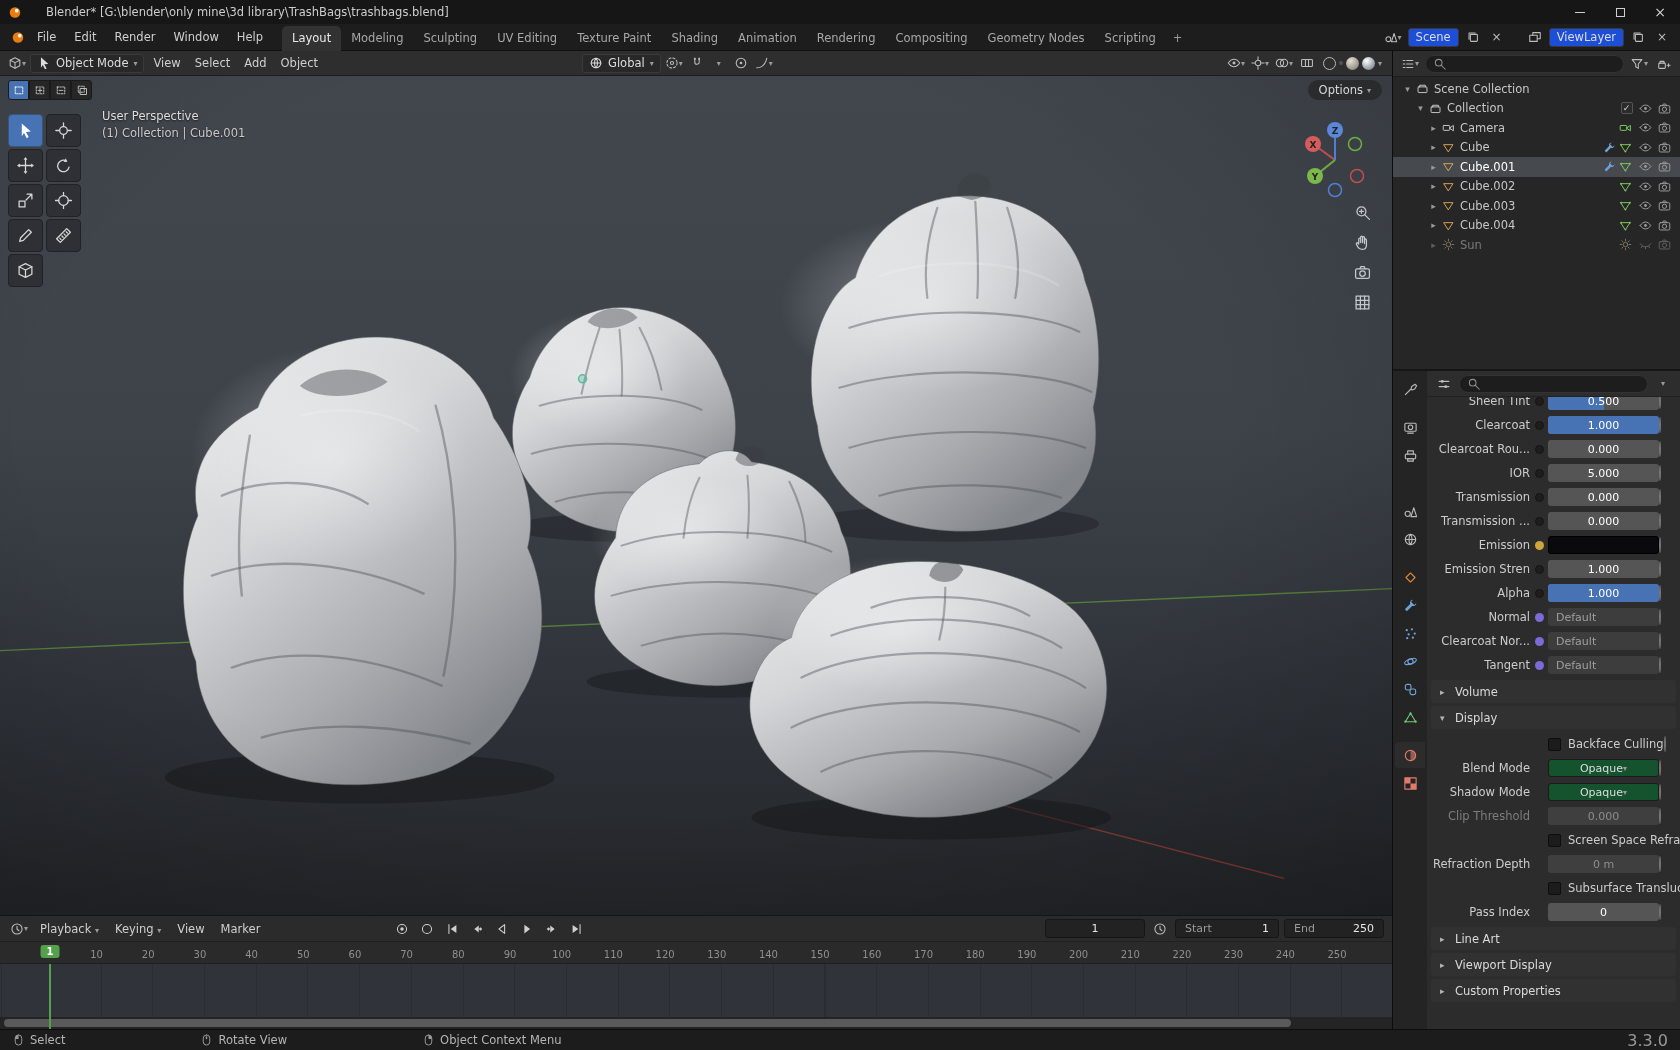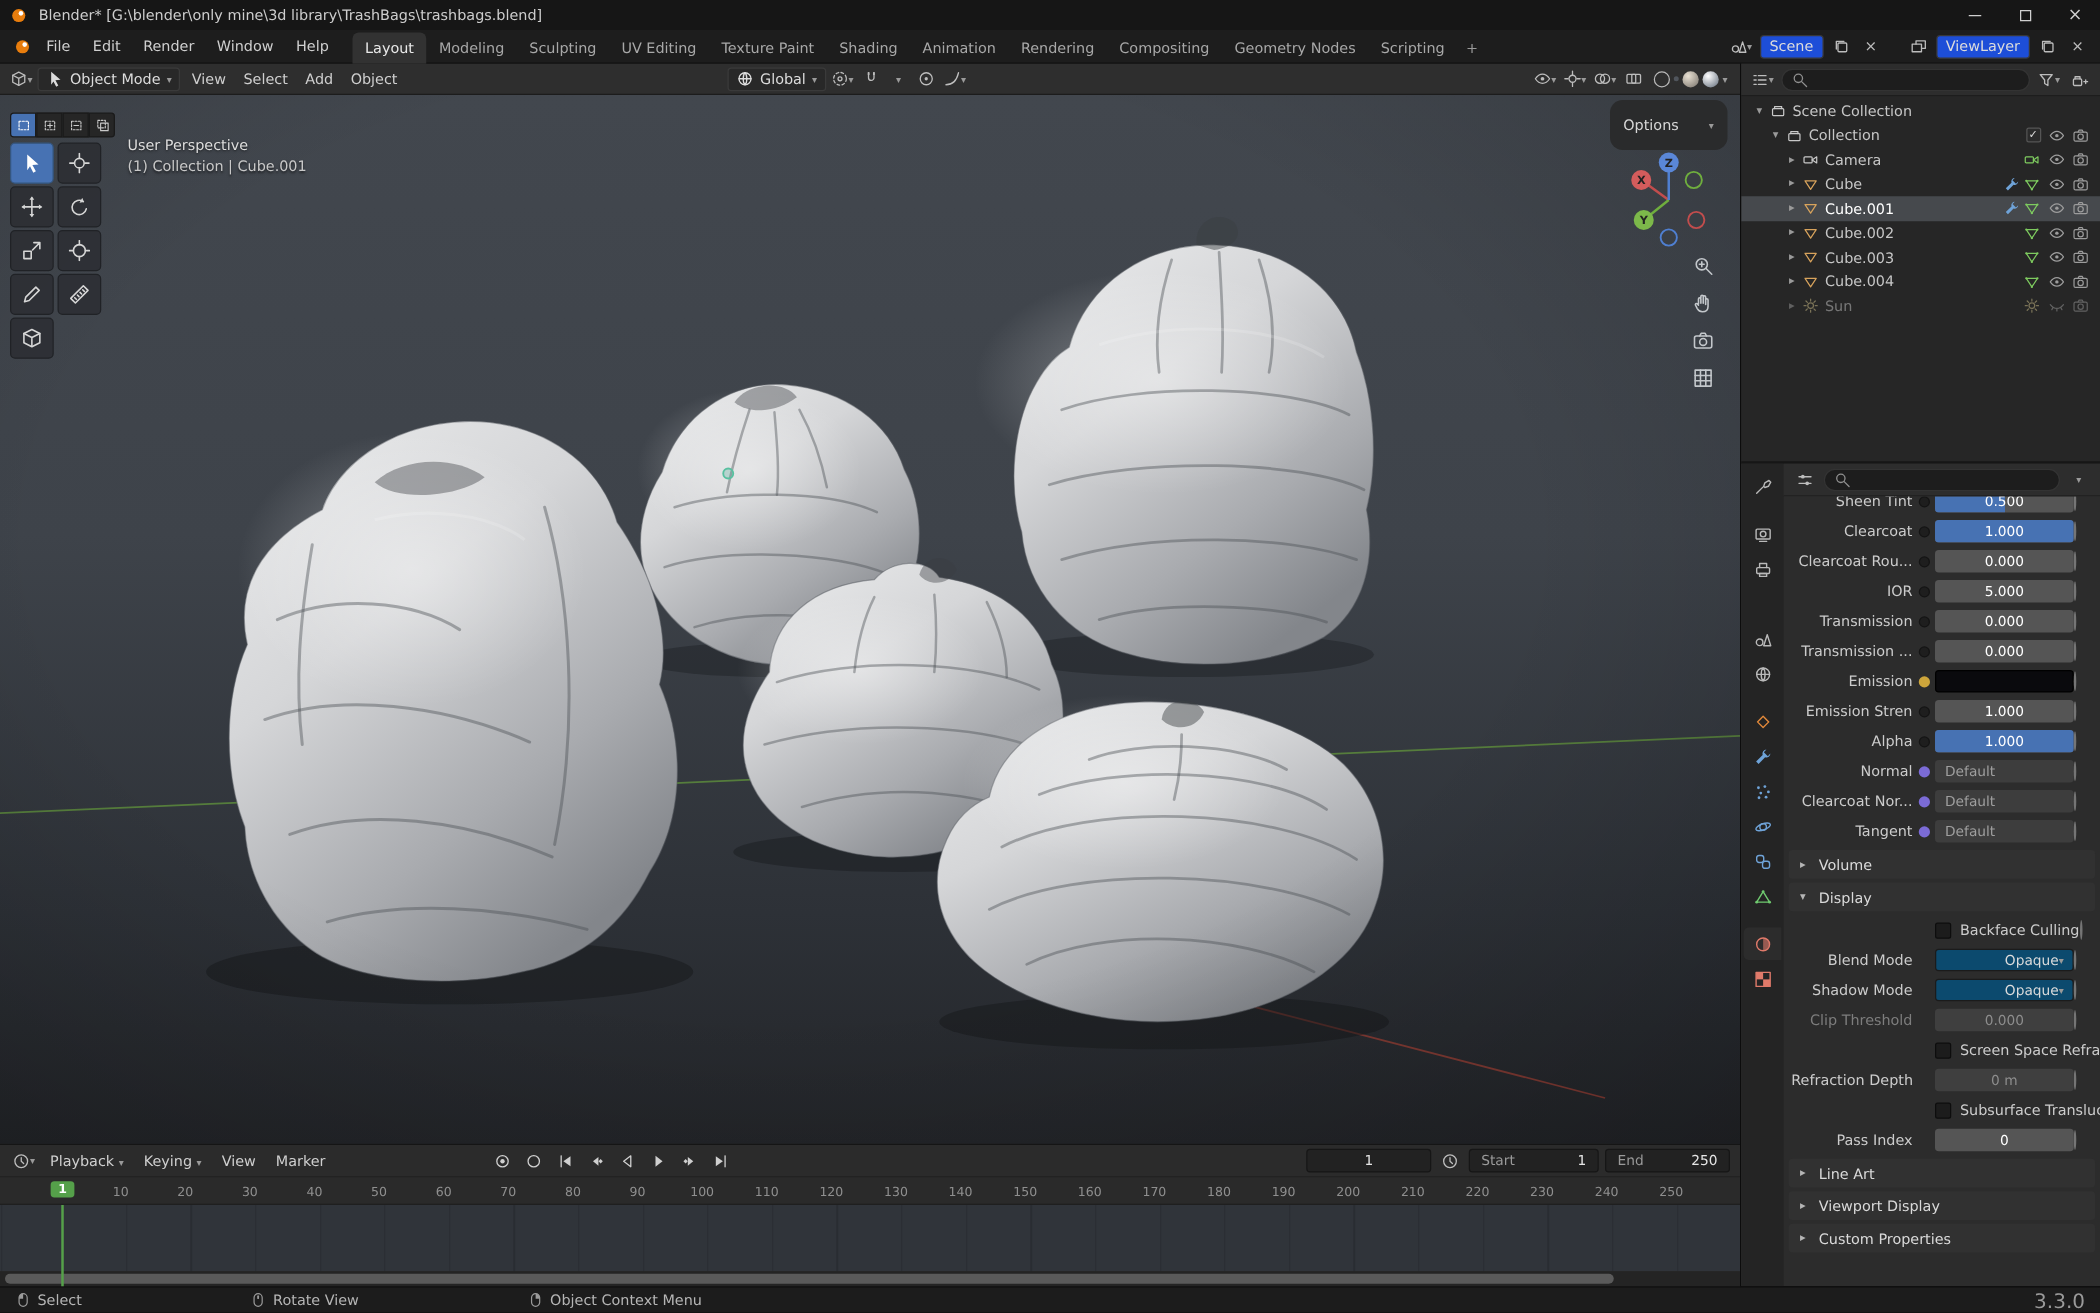--- a/index.html
+++ b/index.html
@@ -2,21 +2,21 @@
 <html><head>
 <meta charset="utf-8">
 <style>
   *{box-sizing:border-box;margin:0;padding:0;user-select:none;}
   html,body{width:1680px;height:1050px;overflow:hidden;background:#111;
     font-family:"DejaVu Sans","Liberation Sans",sans-serif;font-size:12px;color:#d6d6d6;}
   .app{width:1680px;height:1050px;display:flex;flex-direction:column;}
 
   
   .titlebar{height:24px;background:#161616;display:flex;align-items:center;padding:0 0 0 8px;flex:0 0 auto;}
-  .titlebar .title{font-size:11.5px;color:#cdcdcd;margin-left:9px;flex:1;white-space:nowrap;}
+  .titlebar .title{font-size:11.5px;color:#cdcdcd;margin-left:24px;flex:1;white-space:nowrap;}
   .wbtn{width:40px;height:24px;display:flex;align-items:center;justify-content:center;color:#cfcfcf;}
   .wbtn .min{width:10px;border-bottom:1.5px solid #cfcfcf;height:1px;}
   .wbtn .max{width:9px;height:9px;border:1.2px solid #cfcfcf;}
   .wbtn.close{font-size:14px;}
 
   
   .topbar{height:27px;background:#1d1d1d;border-bottom:1px solid #101010;display:flex;align-items:center;padding:0 8px;flex:0 0 auto;}
   .menu-item{padding:4px 9px;font-size:11.5px;color:#cfcfcf;border-radius:3px;cursor:default;}
   .tabs{display:flex;margin-left:10px;align-items:flex-end;height:27px;}
   .tab{padding:5px 10px 6px;font-size:11.5px;color:#a8a8a8;border-radius:5px 5px 0 0;white-space:nowrap;}
@@ -47,21 +47,21 @@
   .shading-wrap .active-pill{background:#50555c;border-radius:3px;padding:2px;margin:-2px 0;}
   .vp-canvas{flex:1;position:relative;overflow:hidden;background:linear-gradient(180deg,#42474e 0%,#3e434a 42%,#2d3137 78%,#232529 100%);}
   .vp-canvas::after{content:"";position:absolute;inset:0;background:radial-gradient(ellipse at 45% 42%,transparent 55%,rgba(0,0,0,.22) 100%);pointer-events:none;z-index:3;}
   .scene-svg{position:absolute;inset:0;z-index:1;}
 
   .tool-options{position:absolute;top:4px;left:8px;right:10px;display:flex;align-items:center;z-index:4;}
   .sm-btn{width:21px;height:20px;background:#262626;border:1px solid #1a1a1a;display:flex;align-items:center;justify-content:center;color:#c9c9c9;}
   .sm-btn:first-child{border-radius:3px 0 0 3px;}
   .sm-btn:nth-child(4){border-radius:0 3px 3px 0;}
   .sm-btn.active{background:#4772b3;color:#fff;}
-  .options-pill{margin-left:auto;background:rgba(40,40,40,.85);border-radius:10px;padding:13px 11px;font-size:11.5px;color:#d8d8d8;display:flex;gap:24px;align-items:center;text-align:center;}
+  .options-pill{margin-left:auto;background:rgba(40,40,40,.85);border-radius:10px;padding:3px 11px;font-size:11.5px;color:#d8d8d8;display:flex;gap:4px;align-items:center;text-align:center;}
 
   .vp-text{position:absolute;left:102px;top:33px;z-index:4;text-shadow:0 1px 2px rgba(0,0,0,.6);pointer-events:none;}
   .vp-text .l1{font-size:11.5px;color:#dedede;}
   .vp-text .l2{font-size:11.5px;color:#c9c9c9;margin-top:3px;}
 
   .toolbar{position:absolute;left:8px;top:38px;display:grid;grid-template-columns:36px 36px;gap:2px;z-index:4;}
   .tool-btn{width:35px;height:33px;background:rgba(44,47,52,.92);border:1px solid #202226;border-radius:4px;display:flex;align-items:center;justify-content:center;color:#d6d6d6;}
   .tool-btn.active{background:#4772b3;border-color:#35567f;color:#fff;}
   .tool-btn .ic{width:17px;height:17px;}
 
@@ -121,21 +121,21 @@
   .plabel.dim,.dim-t{color:#7d7d7d;}
   .psocket{display:flex;justify-content:center;}
   .psocket i{width:9px;height:9px;border-radius:50%;display:block;}
   .slider{position:relative;height:18px;background:#555;border-radius:3px;overflow:hidden;display:flex;align-items:center;justify-content:center;}
   .slider .fill{position:absolute;left:0;top:0;bottom:0;background:#4772b3;}
   .slider .val{position:relative;font-size:11px;color:#fff;}
   .slider.dim-f{background:#3f3f3f;}
   .slider.dim-f .val{color:#8d8d8d;}
   .colorwell{height:18px;border-radius:3px;background:#0a0a0d;border:1px solid #000;}
   .vecfield{height:18px;border-radius:3px;background:#3d3d3d;color:#9f9f9f;font-size:11px;display:flex;align-items:center;padding-left:8px;}
-  .menufield{height:18px;border-radius:3px;background:#0c4a6e;border:1px solid #1b1b1b;color:#dcdcdc;font-size:11px;display:flex;align-items:center;justify-content:flex-end;padding:0 7px;}
+  .menufield{height:18px;border-radius:3px;background:#14532d;border:1px solid #1b1b1b;color:#dcdcdc;font-size:11px;display:flex;align-items:center;justify-content:center;padding:0 7px;}
   .deco{width:6px;height:6px;border-radius:50%;border:1.5px solid #757575;margin:0 auto;}
   .chkrow{display:flex;align-items:center;gap:7px;}
   .chk{width:13px;height:13px;background:#1c1c1c;border:1px solid #0d0d0d;border-radius:2px;flex:0 0 auto;}
   .chklabel{font-size:11.5px;color:#cccccc;white-space:nowrap;overflow:hidden;}
   .psection{display:flex;align-items:center;gap:7px;height:23px;padding:0 9px;margin:3px 4px;background:#313131;border-radius:3px;font-size:11.5px;color:#dadada;}
   .psection .chev{font-size:9px;color:#b5b5b5;width:8px;}
 
   
   .statusbar{height:21px;background:#1c1c1c;border-top:1px solid #0d0d0d;display:flex;align-items:center;padding:0 12px;flex:0 0 auto;}
   .status-item{display:flex;align-items:center;gap:5px;color:#b5b5b5;font-size:11.5px;margin-right:135px;}

